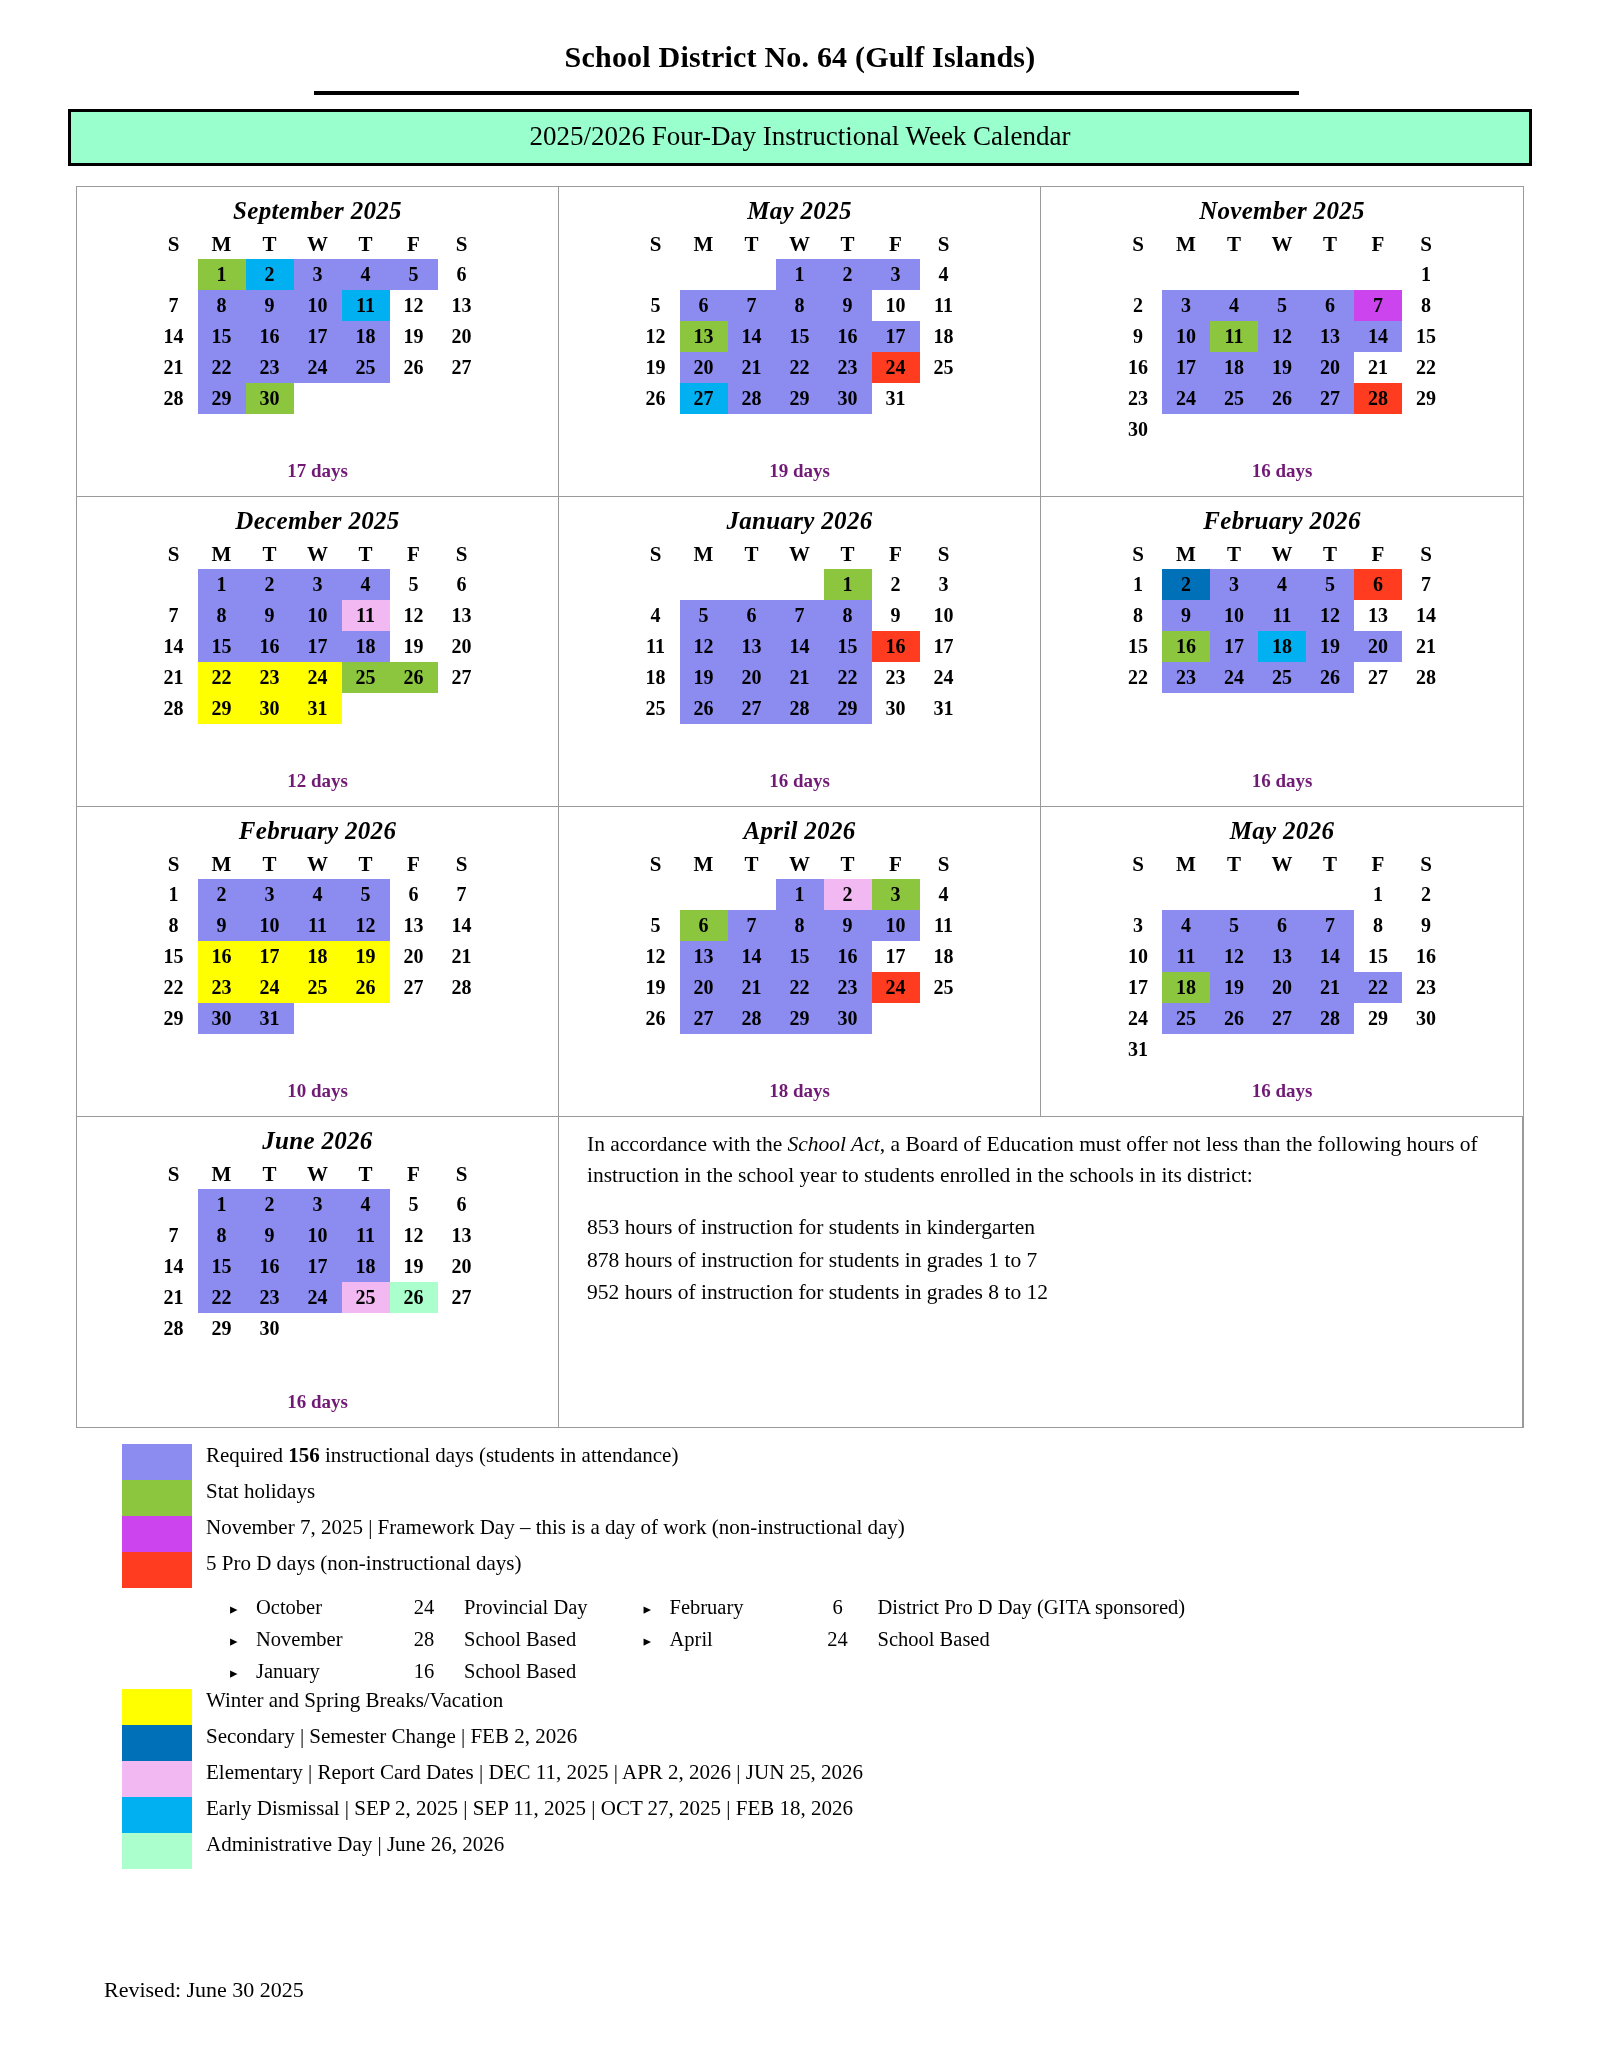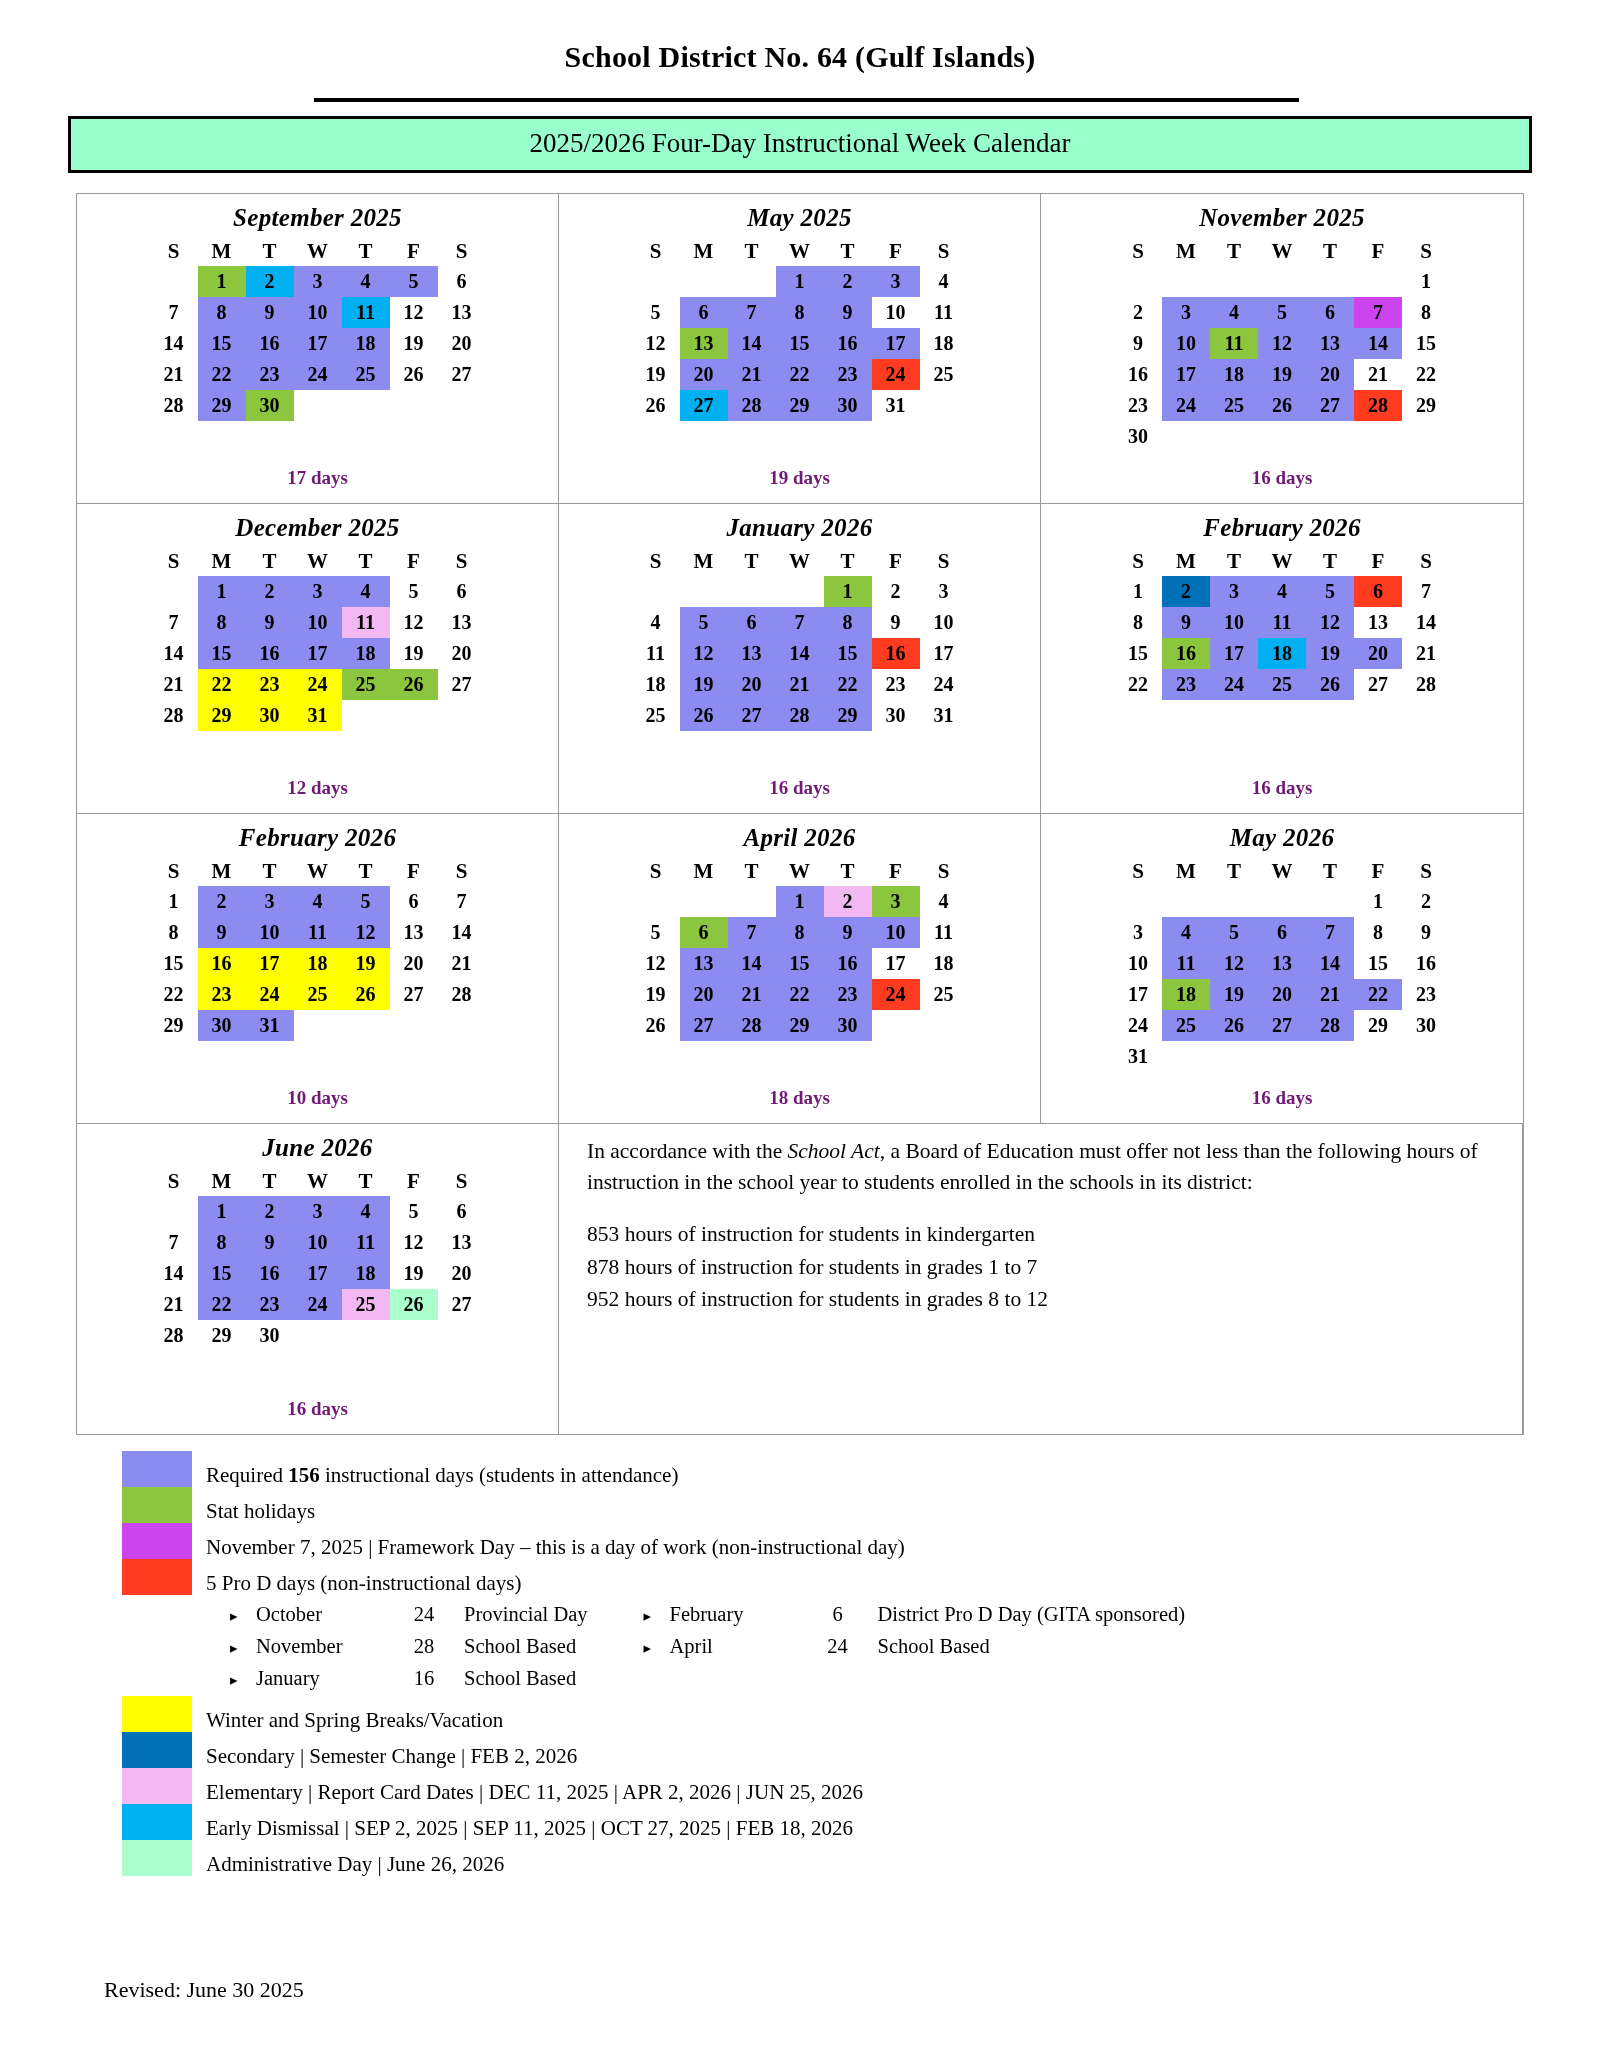--- a/index.html
+++ b/index.html
@@ -16,21 +16,21 @@
     padding:22px 52px 0 52px;
     position:relative;
   }
   
   .district-title{
     text-align:center;
     font-size:30px;
     font-weight:bold;
     letter-spacing:0.2px;
     margin:18px 0 0 0;
-    padding-bottom:24px;
+    padding-bottom:17px;
   }
   .title-rule{
     width:985px;
     margin:0 auto 0 auto;
     border-bottom:4px solid #000;
     height:0;
     position:relative;
     left:6px;
   }
   .banner{
@@ -129,21 +129,21 @@
   .hours-body em{font-style:italic;}
   .hours-list{margin-top:22px;}
   .hours-list div{margin-bottom:2px;}
   
   .legend{
     margin:16px 0 0 70px;
     position:relative;
   }
   .legend-row{
     display:flex;
-    align-items:flex-end;
+    align-items:flex-start;
     min-height:36px;
   }
   .swatch{
     width:70px;height:36px;
     flex:0 0 70px;
     margin-right:14px;
   }
   .legend-text{
     font-size:21px;
     line-height:1.1;

